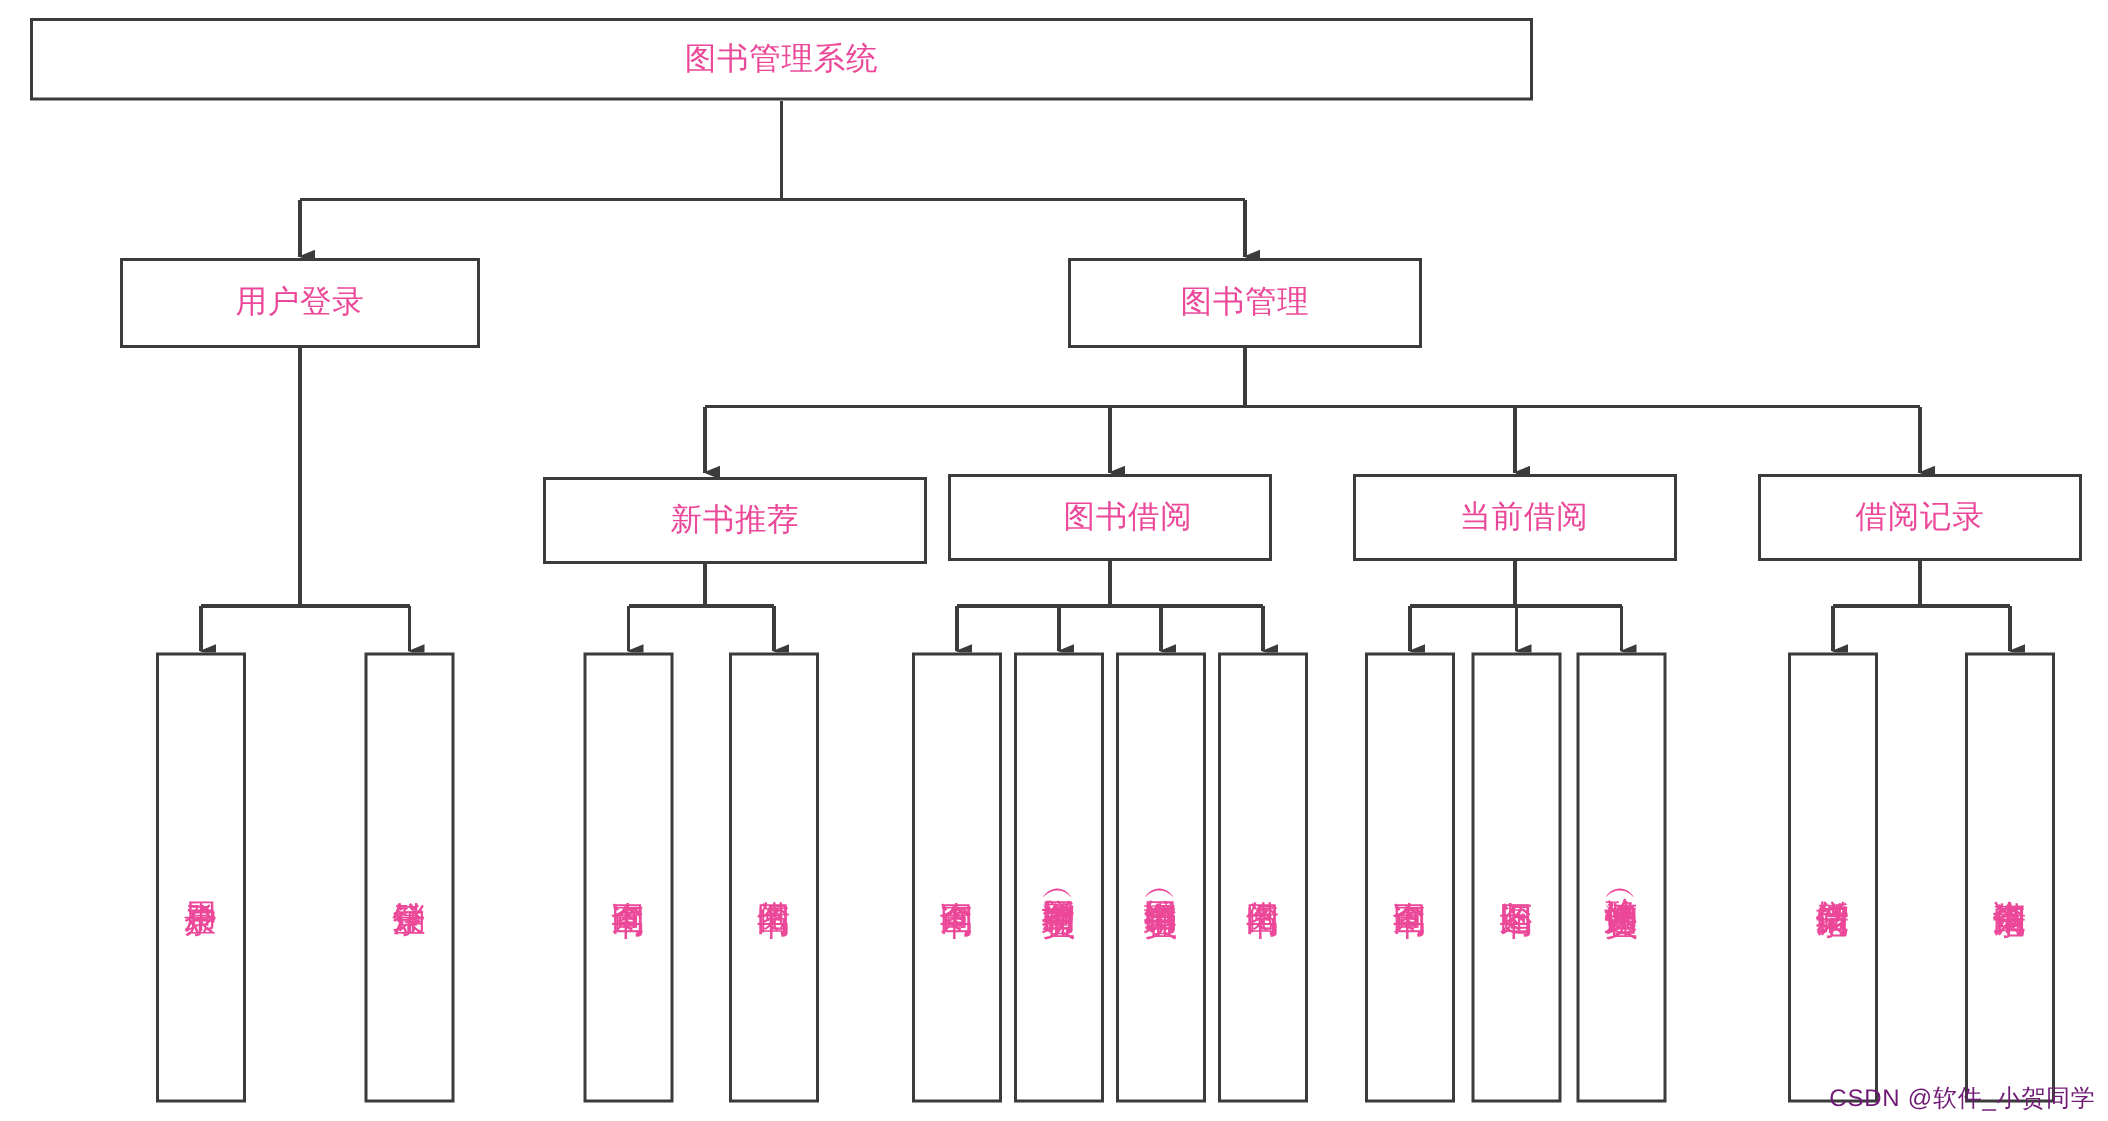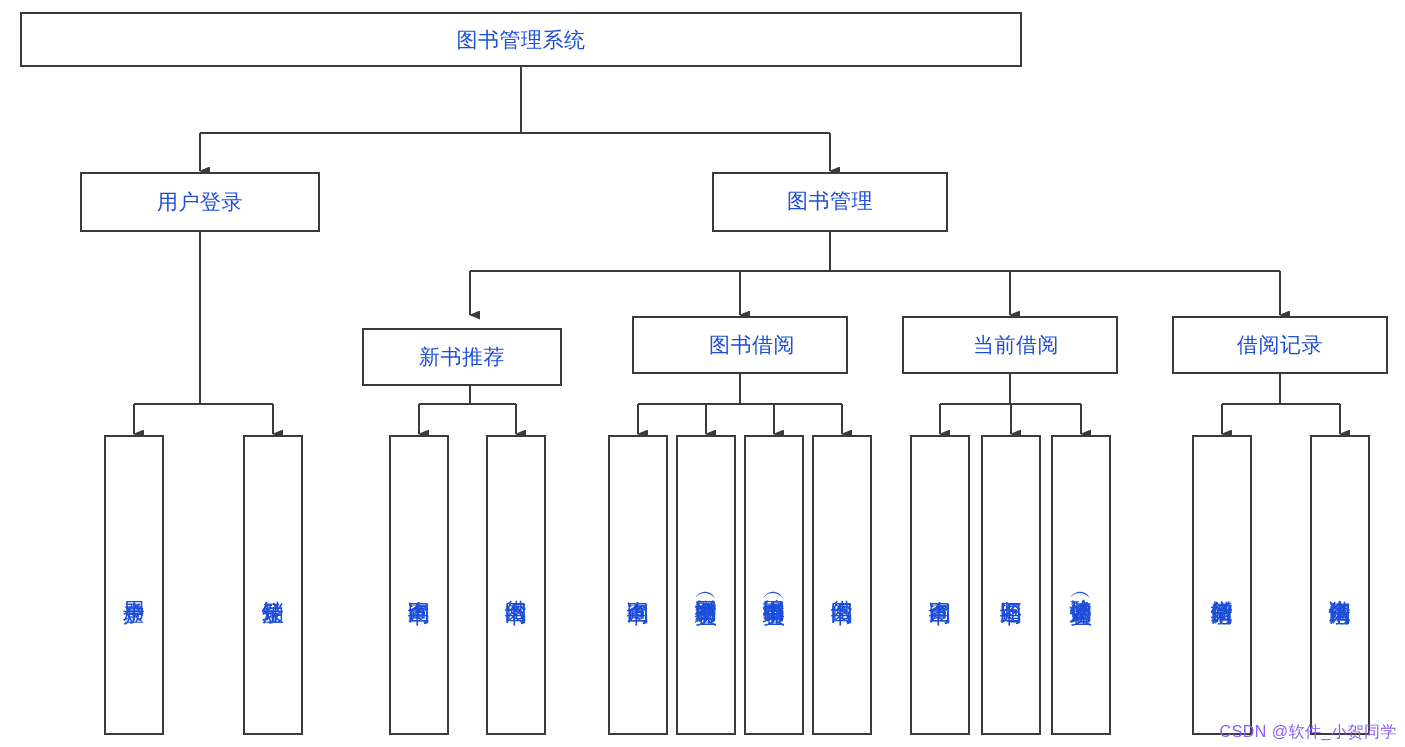--- a/index.html
+++ b/index.html
@@ -35,21 +35,21 @@
     border: 2px solid #3b3b3b;
     display: flex;
     align-items: center;
     justify-content: center;
     color: #1a1a1a;
   }
   .node-label {
     display: block;
     text-align: center;
     line-height: 1.12;
-    color: #1d4ed8;
+    color: #ec4899;
     letter-spacing: 0.5px;
   }
   
   .node.horiz .node-label {
     font-size: 21px;
     writing-mode: horizontal-tb;
   }
   .node.root .node-label {
     font-size: 21px;
   }
@@ -65,21 +65,21 @@
     font-size: 22px;
     line-height: 1.06;
     letter-spacing: 1px;
     max-height: 290px;
   }
   .watermark {
     position: absolute;
     right: 8px;
     bottom: 4px;
     font-size: 16px;
-    color: #8b5cf6;
+    color: #701a75;
     white-space: nowrap;
     font-family: "Liberation Sans", "DejaVu Sans", sans-serif;
     letter-spacing: 0.5px;
   }
 </style>
 </head>
 <body>
 
 <div id="diagram-root">
   <svg class="connectors" viewBox="0 0 1405 747" xmlns="http://www.w3.org/2000/svg">
@@ -128,21 +128,21 @@
   <div id="node-layer">
       <div class="node horiz root" style="left: 20px; top: 12px; width: 1002px; height: 55px;">
         <span class="node-label">图书管理系统</span>
       </div>
       <div class="node horiz" style="left: 80px; top: 172px; width: 240px; height: 60px;">
         <span class="node-label">用户登录</span>
       </div>
       <div class="node horiz" style="left: 712px; top: 172px; width: 236px; height: 60px; font-family: Liberation Serif, serif;">
         <span class="node-label">图书管理</span>
       </div>
-      <div class="node horiz" style="left: 362px; top: 328px; width: 200px; height: 58px;">
+      <div class="node horiz" style="left: 362px; top: 318px; width: 256px; height: 58px;">
         <span class="node-label">新书推荐</span>
       </div>
       <div class="node horiz" style="left: 632px; top: 316px; width: 216px; height: 58px; padding-left: 24px;">
         <span class="node-label">图书借阅</span>
       </div>
       <div class="node horiz" style="left: 902px; top: 316px; width: 216px; height: 58px; padding-left: 12px;">
         <span class="node-label">当前借阅</span>
       </div>
       <div class="node horiz" style="left: 1172px; top: 316px; width: 216px; height: 58px;">
         <span class="node-label">借阅记录</span>

